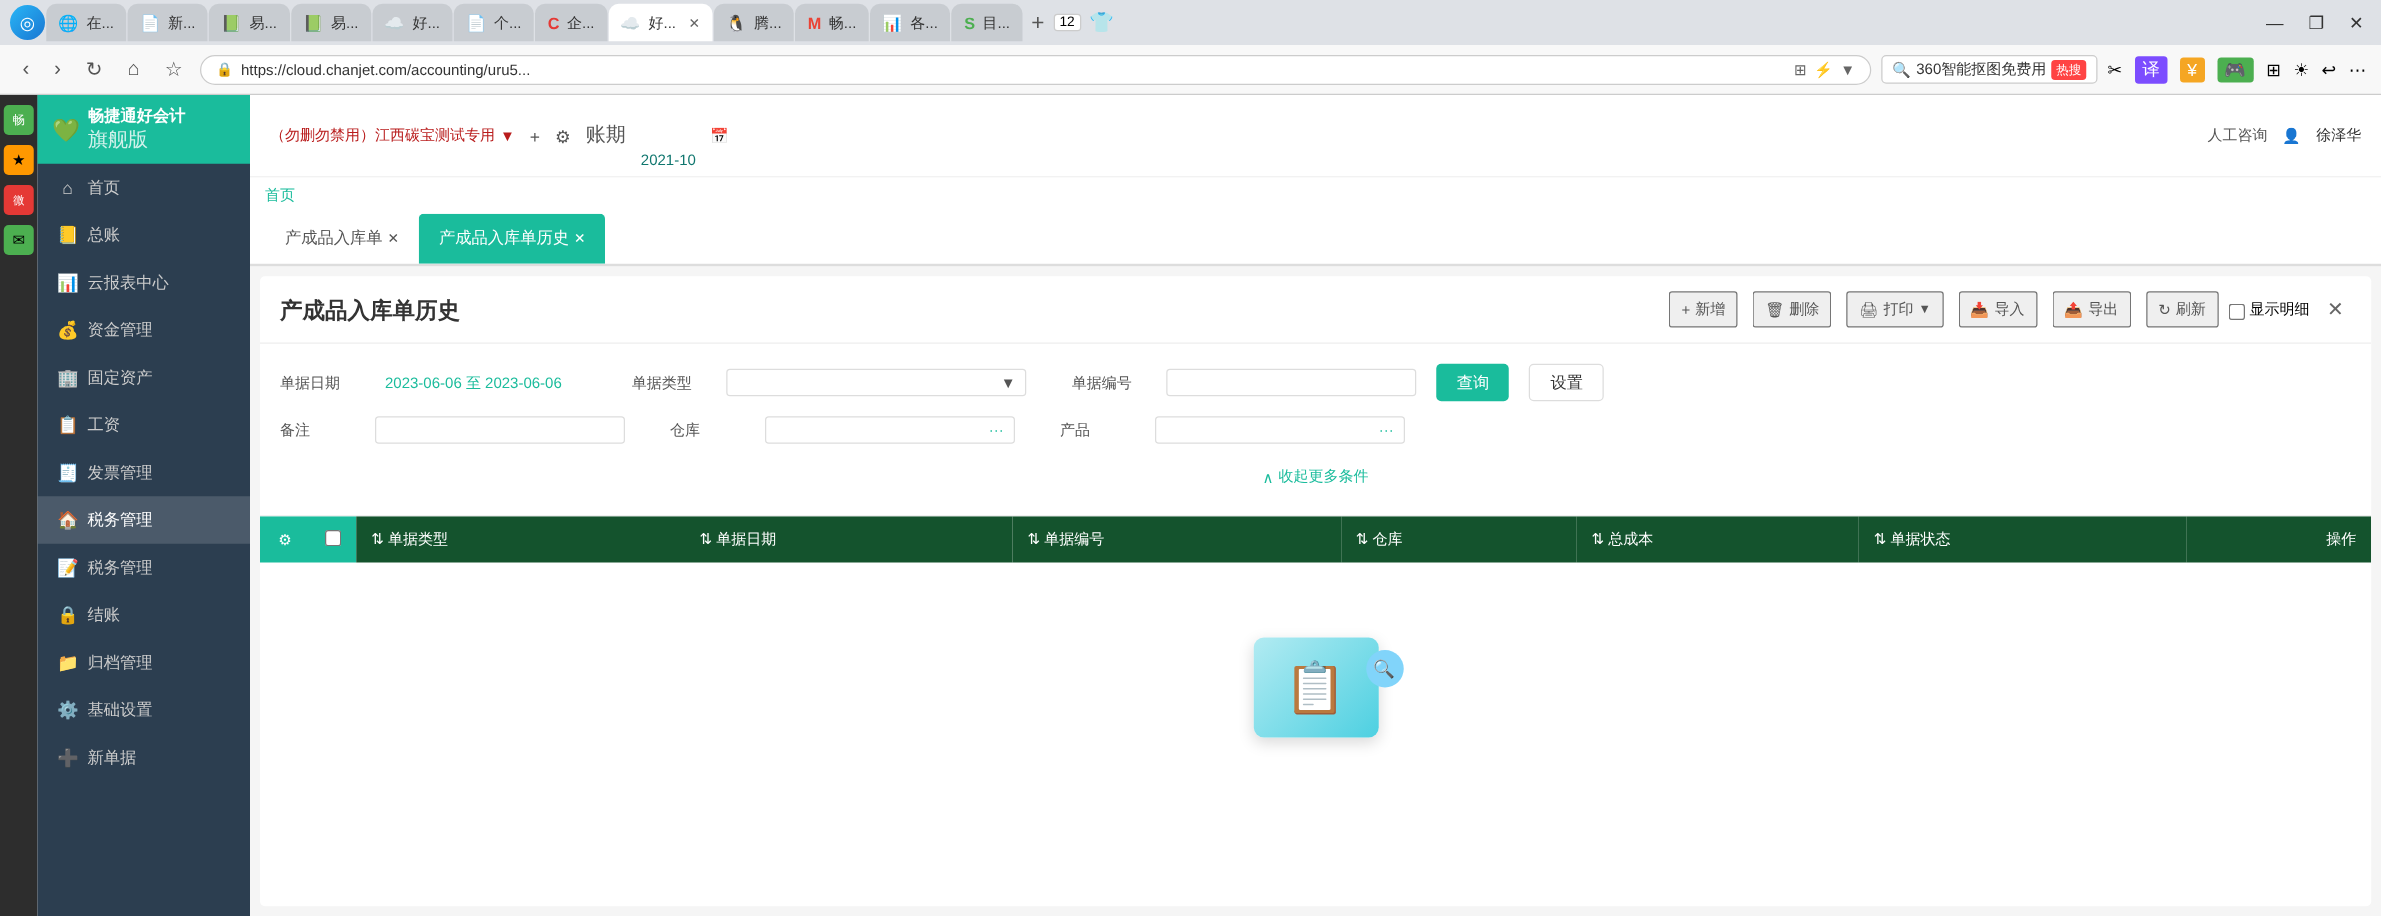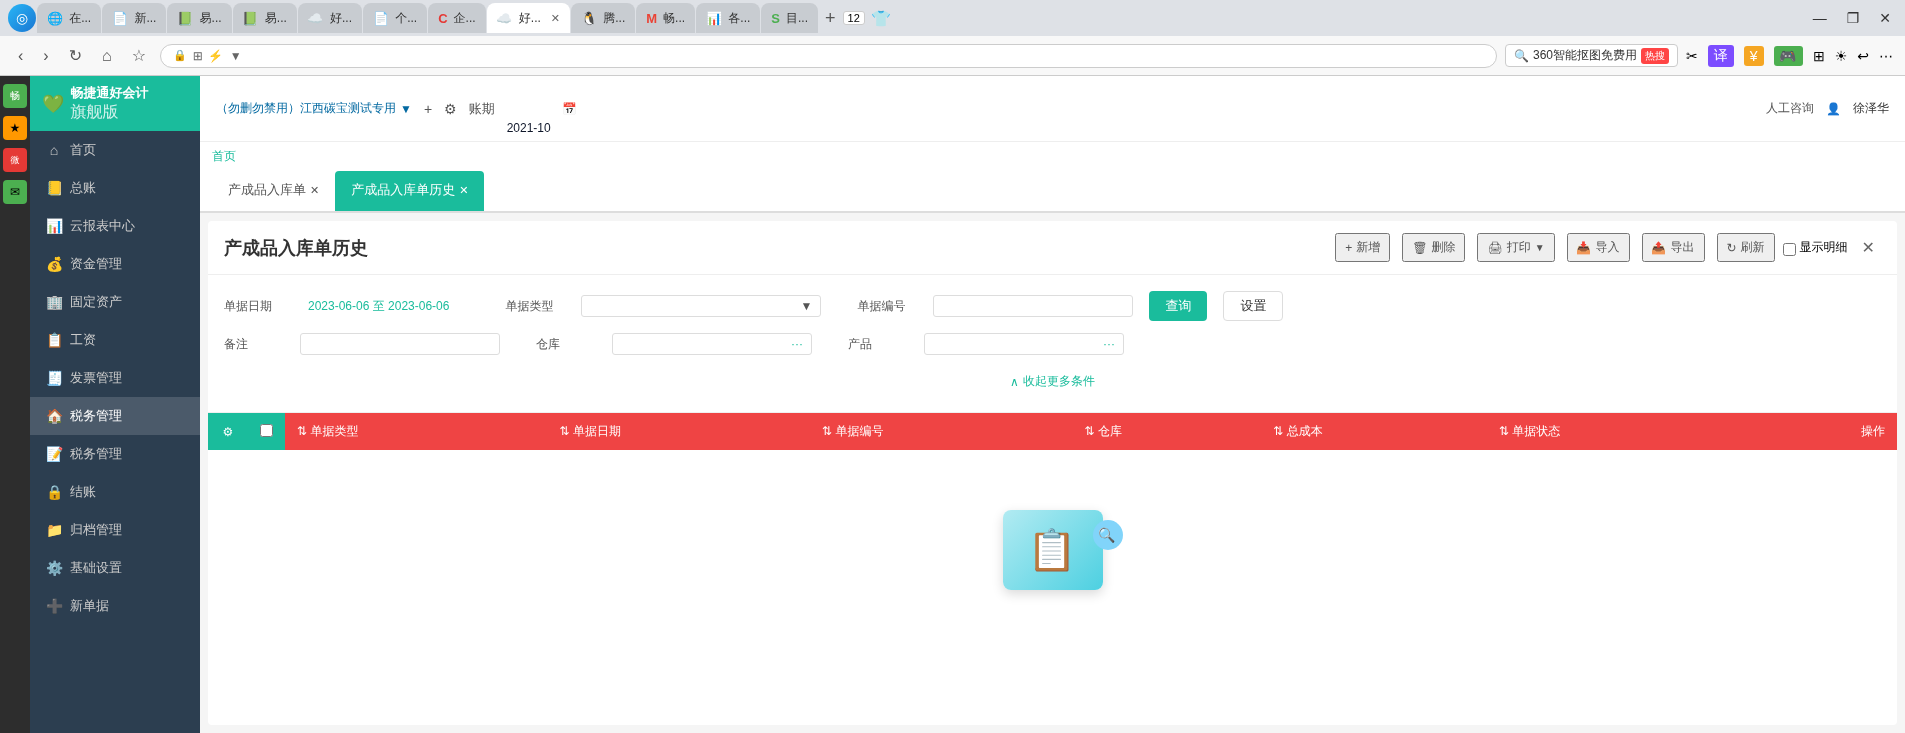--- a/index.html
+++ b/index.html
@@ -42,21 +42,21 @@
     .sidebar-menu { flex: 1; overflow-y: auto; }
     .sidebar-item { display: flex; align-items: center; gap: 8px; padding: 10px 16px; cursor: pointer; color: #ccc; font-size: 13px; }
     .sidebar-item.active { background: rgba(255,255,255,0.15); color: #fff; }
     .sidebar-item-icon { font-size: 14px; width: 16px; text-align: center; }
 
     
     .main-content { flex: 1; background: #f5f5f5; display: flex; flex-direction: column; overflow: hidden; }
 
     
     .top-user-bar { background: #fff; padding: 6px 16px; display: flex; align-items: center; gap: 12px; border-bottom: 1px solid #eee; }
-    .company-selector { display: flex; align-items: center; gap: 4px; font-size: 12px; color: #0369a1; cursor: pointer; }
+    .company-selector { display: flex; align-items: center; gap: 4px; font-size: 12px; color: #b91c1c; cursor: pointer; }
     .user-actions { margin-left: auto; display: flex; align-items: center; gap: 12px; justify-content: flex-end; }
 
     
     .page-tabs { display: flex; align-items: center; background: #fff; border-bottom: 1px solid #ddd; padding: 0 12px; }
     .page-tab { padding: 10px 16px; font-size: 13px; cursor: pointer; color: #555; border-bottom: 2px solid transparent; display: flex; align-items: center; gap: 4px; }
     .page-tab.active { color: #fff; background: #1abc9c; border-radius: 4px 4px 0 0; }
     .page-tab-close { font-size: 11px; cursor: pointer; }
     .breadcrumb { display: flex; align-items: center; gap: 4px; font-size: 12px; color: #555; padding: 6px 12px; }
 
     
@@ -81,21 +81,21 @@
     .filter-dots { color: #1abc9c; cursor: pointer; margin-left: 4px; }
     .collapse-btn { display: flex; align-items: center; gap: 4px; color: #1abc9c; font-size: 12px; cursor: pointer; text-align: center; padding: 6px; }
 
     
     .query-btn { background: #1abc9c; color: #fff; border: none; padding: 6px 16px; border-radius: 4px; font-size: 13px; cursor: pointer; }
     .settings-btn { background: #fff; color: #333; border: 1px solid #ddd; padding: 5px 16px; border-radius: 4px; font-size: 13px; cursor: pointer; }
 
     
     .table-wrapper { overflow-x: auto; }
     .data-table { width: 100%; border-collapse: collapse; }
-    .data-table th { background: #ef4444; color: #fff; padding: 10px 12px; font-size: 12px; font-weight: normal; text-align: left; white-space: nowrap; }
+    .data-table th { background: #14532d; color: #fff; padding: 10px 12px; font-size: 12px; font-weight: normal; text-align: left; white-space: nowrap; }
     .th-checkbox { width: 30px; }
     .th-settings { width: 40px; }
 
     
     .empty-state { display: flex; flex-direction: column; align-items: center; justify-content: center; padding: 60px 20px; }
 
     
     .close-btn { font-size: 16px; cursor: pointer; color: #666; padding: 2px 6px; }
 
     
@@ -176,20 +176,21 @@
 
   <div class="address-bar">
     <button class="nav-btn">‹</button>
     <button class="nav-btn">›</button>
     <button class="nav-btn">↻</button>
     <button class="nav-btn">⌂</button>
     <button class="nav-btn">☆</button>
 
     <div class="url-bar">
       <span style="color:#4caf50;font-size:11px;">🔒</span>
+      <span class="url-text">https://cloud.chanjet.com/accounting/uru5...</span>
       <span style="font-size:12px;color:#666;">⊞</span>
       <span style="font-size:12px;color:#666;">⚡</span>
       <span style="font-size:12px;color:#666;">▼</span>
     </div>
 
     <div class="search-bar-ext">
       <span>🔍</span>
       <span>360智能抠图免费用</span>
       <span class="hot-badge">热搜</span>
     </div>
@@ -286,22 +287,22 @@
 
   <div class="main-content">
 
     <div class="top-user-bar">
       <div class="company-selector">
         <span>（勿删勿禁用）江西碳宝测试专用</span>
         <span>▼</span>
       </div>
       <button style="background:none;border:none;font-size:14px;cursor:pointer;color:#555;">+</button>
       <button style="background:none;border:none;font-size:14px;cursor:pointer;color:#555;">⚙</button>
-      <span style="color:#555;font-size:13px;">账期</span>
-      <span style="color:#0f172a;font-size:12px;margin-top:39px;">2021-10</span>
+      <span style="color:#555;font-size:16px;">账期</span>
+      <span style="color:#0f766e;font-size:12px;margin-top:39px;">2021-10</span>
       <span style="cursor:pointer;">📅</span>
       <div class="user-actions">
         <span style="color:#555;font-size:12px;cursor:pointer;">人工咨询</span>
         <span style="color:#555;font-size:12px;">👤</span>
         <span style="color:#333;font-size:12px;cursor:pointer;">徐泽华</span>
       </div>
     </div>
 
     <div style="background:#fff;border-bottom:1px solid #ddd;">
 

